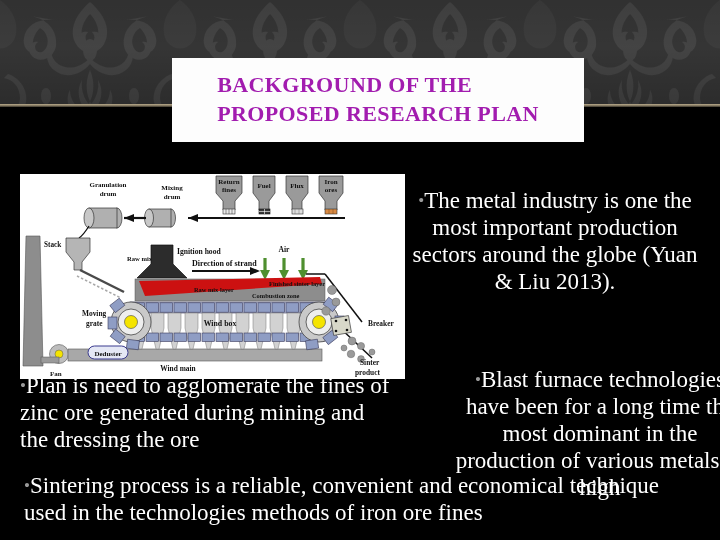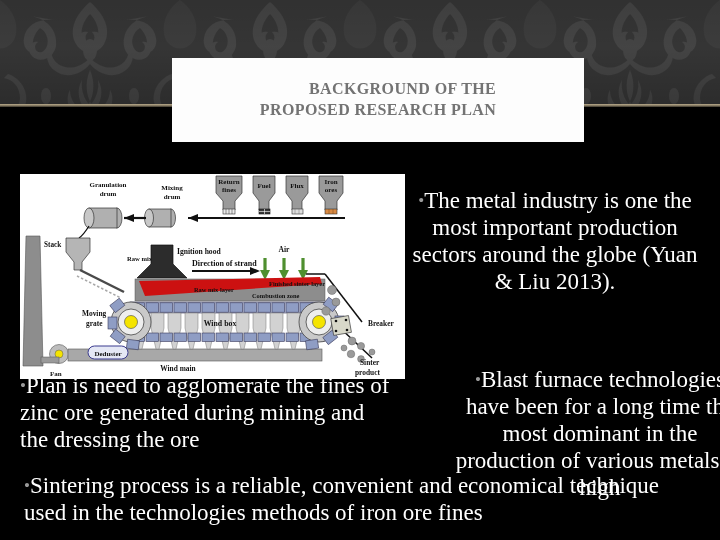--- a/index.html
+++ b/index.html
@@ -33,27 +33,27 @@
   
   #title-plate {
     position: absolute;
     left: 172px; top: 58px;
     width: 412px; height: 84px;
     background: #fdfdfd;
     display: flex; align-items: center; justify-content: center;
     z-index: 6;
   }
   #title-text {
-    color: #737373;
+    color: #a21caf;
     font-family: "Liberation Serif", "DejaVu Serif", serif;
     font-weight: bold;
-    font-size: 16px;
+    font-size: 22px;
     line-height: 1.30;
     letter-spacing: 0.4px;
-    text-align: right;
+    text-align: left;
     text-transform: uppercase;
     white-space: pre-line;
     padding: 0 8px;
   }
 
   
   #diagram {
     position: absolute;
     left: 20px; top: 174px;
     width: 385px; height: 205px;

